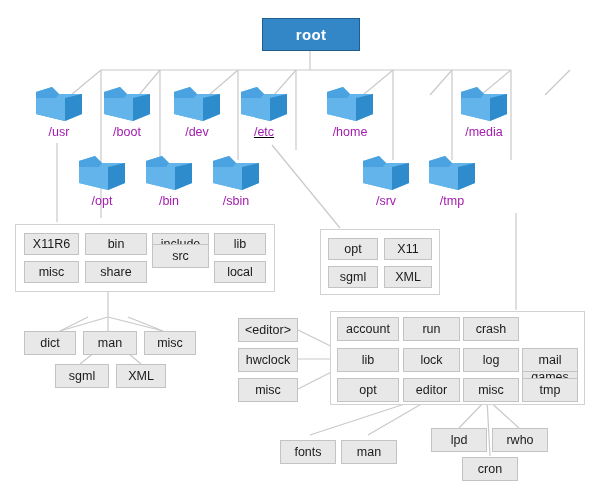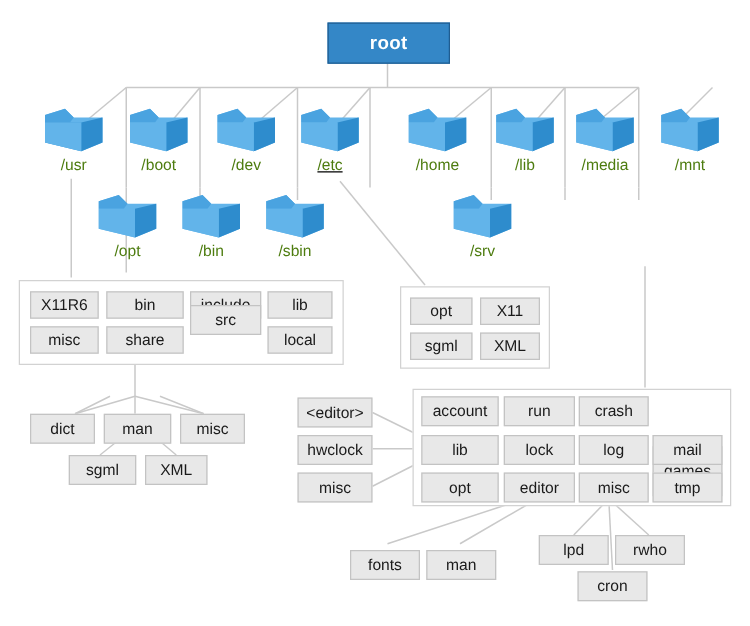--- a/index.html
+++ b/index.html
@@ -30,21 +30,21 @@
     position:absolute;
     width:64px;
     text-align:center;
   }
   .folder .ficon{
     width:54px;height:40px;margin:0 auto;display:block;
   }
   .folder .flabel{
     display:block;
     font-size:12.5px;
-    color:#4d7c0f;
+    color:#a21caf;
     margin-top:1px;
     white-space:nowrap;
   }
 
   
   .panel{
     position:absolute;
     border:1px solid #d2d2d2;
     background:#ffffff;
     box-sizing:border-box;
@@ -181,49 +181,31 @@
   <div class="folder" style="left:318px;top:84px;">
     <svg class="ficon" viewBox="0 0 54 40">
       <polygon points="4,8 20,3 27,10 50,10 50,30 33,37 4,30" fill="#62b4ea"></polygon>
       <polygon points="4,8 20,3 27,10 24,14 4,14" fill="#4aa3e0"></polygon>
       <polygon points="33,14 50,10 50,30 33,37" fill="#2e8ccd"></polygon>
       <polygon points="4,14 33,14 33,37 4,30" fill="#62b4ea"></polygon>
     </svg>
     <span class="flabel">/home</span>
   </div>
 
-  <div class="folder" style="left:388px;top:84px;">
-    <svg class="ficon" viewBox="0 0 54 40">
-      <polygon points="4,8 20,3 27,10 50,10 50,30 33,37 4,30" fill="#62b4ea"></polygon>
-      <polygon points="4,8 20,3 27,10 24,14 4,14" fill="#4aa3e0"></polygon>
-      <polygon points="33,14 50,10 50,30 33,37" fill="#2e8ccd"></polygon>
-      <polygon points="4,14 33,14 33,37 4,30" fill="#62b4ea"></polygon>
-    </svg>
-    <span class="flabel">/lib</span>
-  </div>
 
   <div class="folder" style="left:452px;top:84px;">
     <svg class="ficon" viewBox="0 0 54 40">
       <polygon points="4,8 20,3 27,10 50,10 50,30 33,37 4,30" fill="#62b4ea"></polygon>
       <polygon points="4,8 20,3 27,10 24,14 4,14" fill="#4aa3e0"></polygon>
       <polygon points="33,14 50,10 50,30 33,37" fill="#2e8ccd"></polygon>
       <polygon points="4,14 33,14 33,37 4,30" fill="#62b4ea"></polygon>
     </svg>
     <span class="flabel">/media</span>
   </div>
 
-  <div class="folder" style="left:520px;top:84px;">
-    <svg class="ficon" viewBox="0 0 54 40">
-      <polygon points="4,8 20,3 27,10 50,10 50,30 33,37 4,30" fill="#62b4ea"></polygon>
-      <polygon points="4,8 20,3 27,10 24,14 4,14" fill="#4aa3e0"></polygon>
-      <polygon points="33,14 50,10 50,30 33,37" fill="#2e8ccd"></polygon>
-      <polygon points="4,14 33,14 33,37 4,30" fill="#62b4ea"></polygon>
-    </svg>
-    <span class="flabel">/mnt</span>
-  </div>
 
   <div class="folder" style="left:70px;top:153px;">
     <svg class="ficon" viewBox="0 0 54 40">
       <polygon points="4,8 20,3 27,10 50,10 50,30 33,37 4,30" fill="#62b4ea"></polygon>
       <polygon points="4,8 20,3 27,10 24,14 4,14" fill="#4aa3e0"></polygon>
       <polygon points="33,14 50,10 50,30 33,37" fill="#2e8ccd"></polygon>
       <polygon points="4,14 33,14 33,37 4,30" fill="#62b4ea"></polygon>
     </svg>
     <span class="flabel">/opt</span>
   </div>
@@ -251,20 +233,29 @@
   <div class="folder" style="left:354px;top:153px;">
     <svg class="ficon" viewBox="0 0 54 40">
       <polygon points="4,8 20,3 27,10 50,10 50,30 33,37 4,30" fill="#62b4ea"></polygon>
       <polygon points="4,8 20,3 27,10 24,14 4,14" fill="#4aa3e0"></polygon>
       <polygon points="33,14 50,10 50,30 33,37" fill="#2e8ccd"></polygon>
       <polygon points="4,14 33,14 33,37 4,30" fill="#62b4ea"></polygon>
     </svg>
     <span class="flabel">/srv</span>
   </div>
 
+  <div class="folder" style="left:420px;top:153px;">
+    <svg class="ficon" viewBox="0 0 54 40">
+      <polygon points="4,8 20,3 27,10 50,10 50,30 33,37 4,30" fill="#62b4ea"></polygon>
+      <polygon points="4,8 20,3 27,10 24,14 4,14" fill="#4aa3e0"></polygon>
+      <polygon points="33,14 50,10 50,30 33,37" fill="#2e8ccd"></polygon>
+      <polygon points="4,14 33,14 33,37 4,30" fill="#62b4ea"></polygon>
+    </svg>
+    <span class="flabel">/tmp</span>
+  </div>
 
 
   <div class="panel" style="left:15px;top:224px;width:260px;height:68px;"></div>
 
   <div class="cell" style="left:24px;top:233px;width:55px;height:22px;">
       <span>X11R6</span>
     </div>
   <div class="cell" style="left:85px;top:233px;width:62px;height:22px;">
       <span>bin</span>
     </div>

